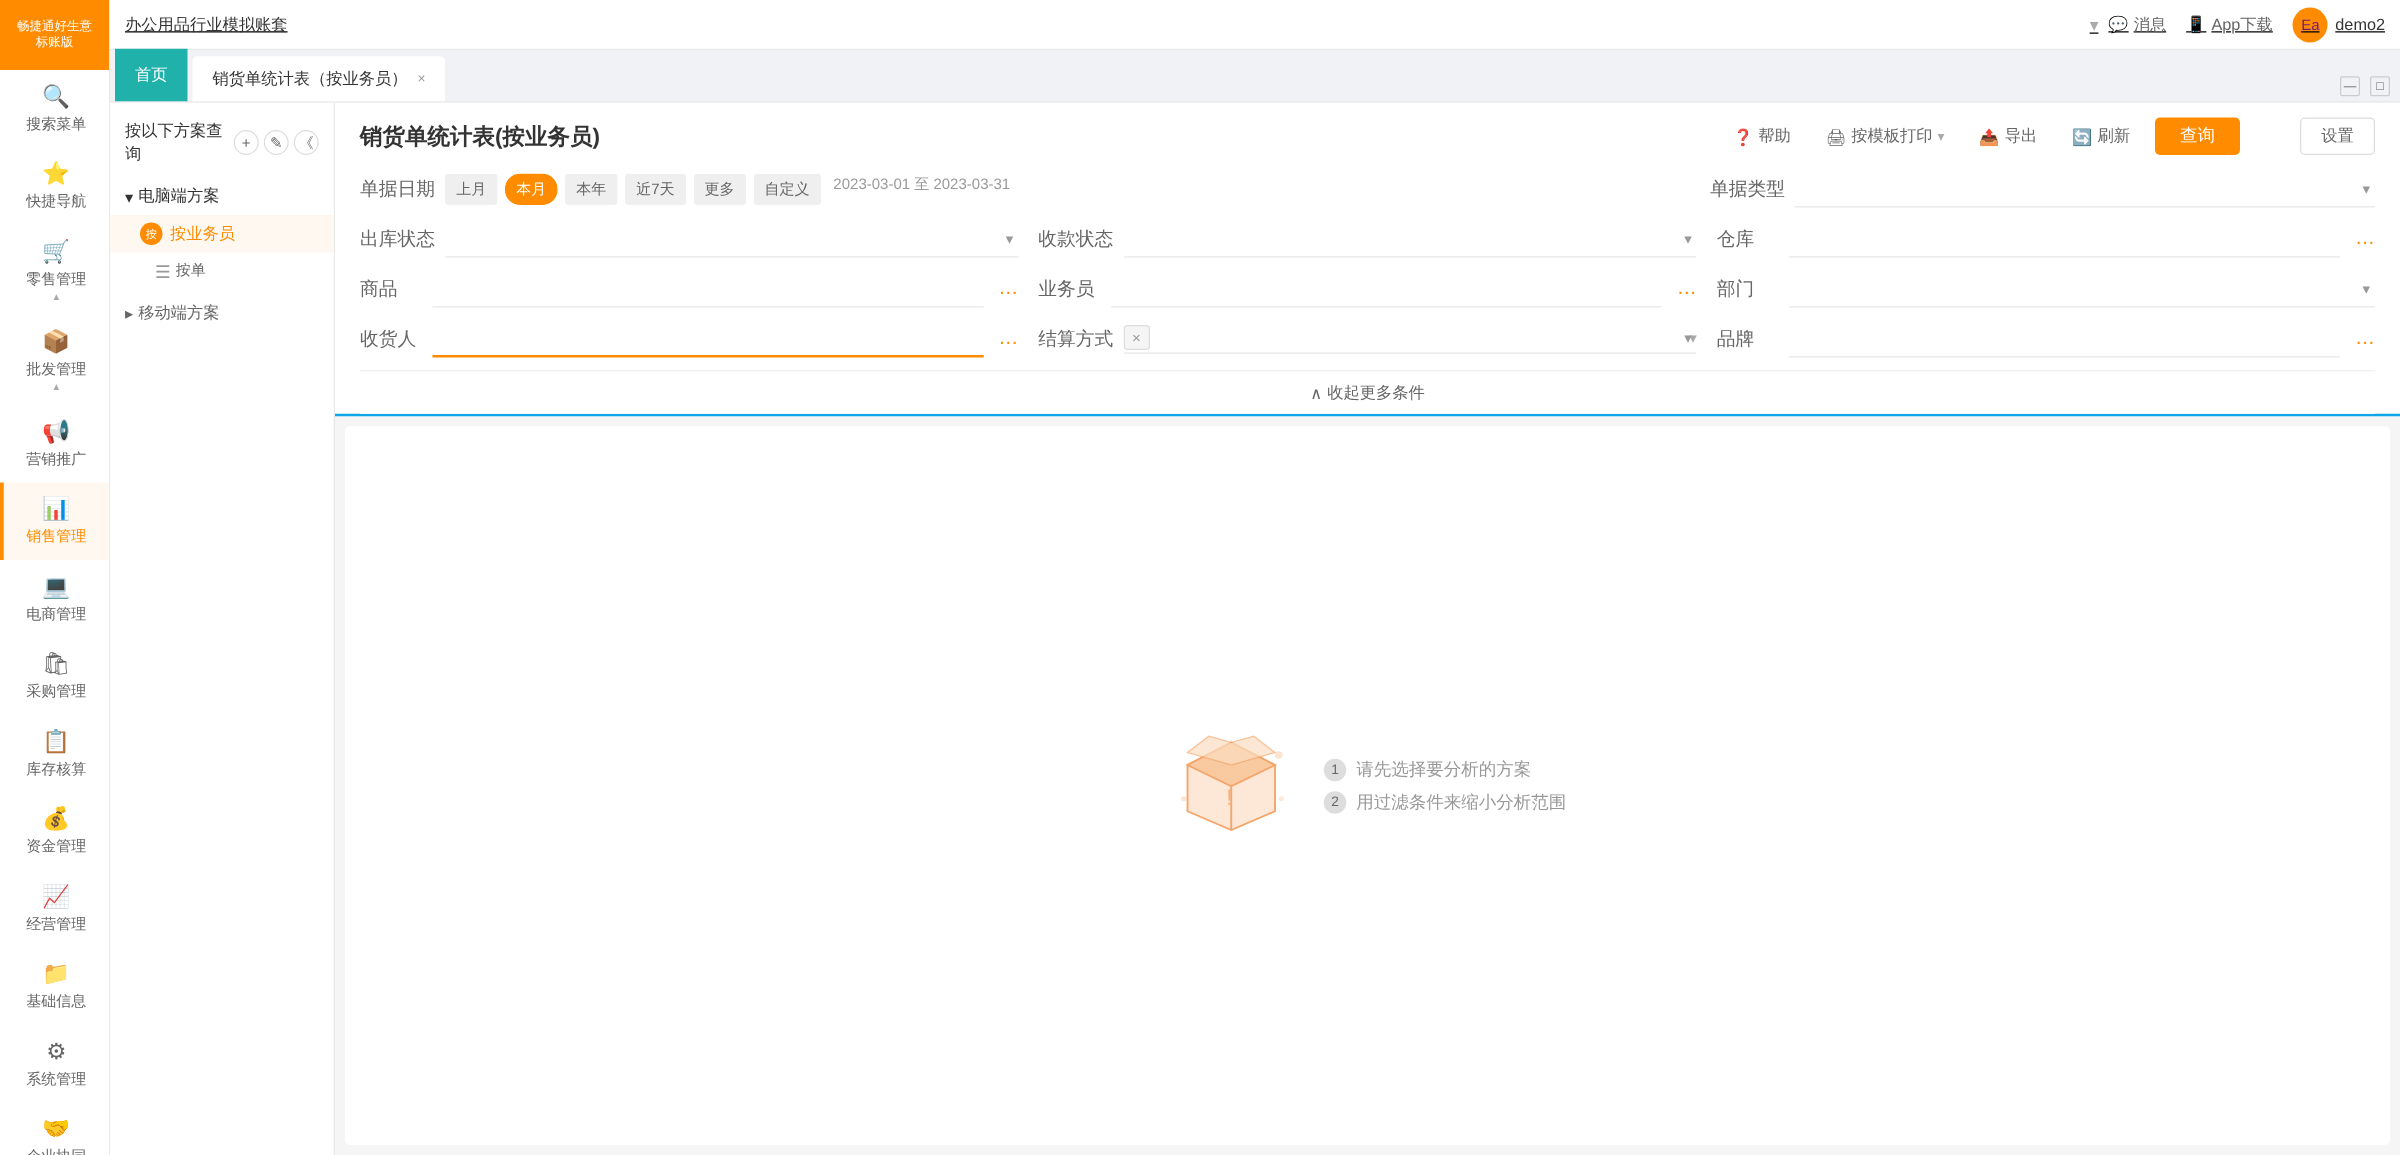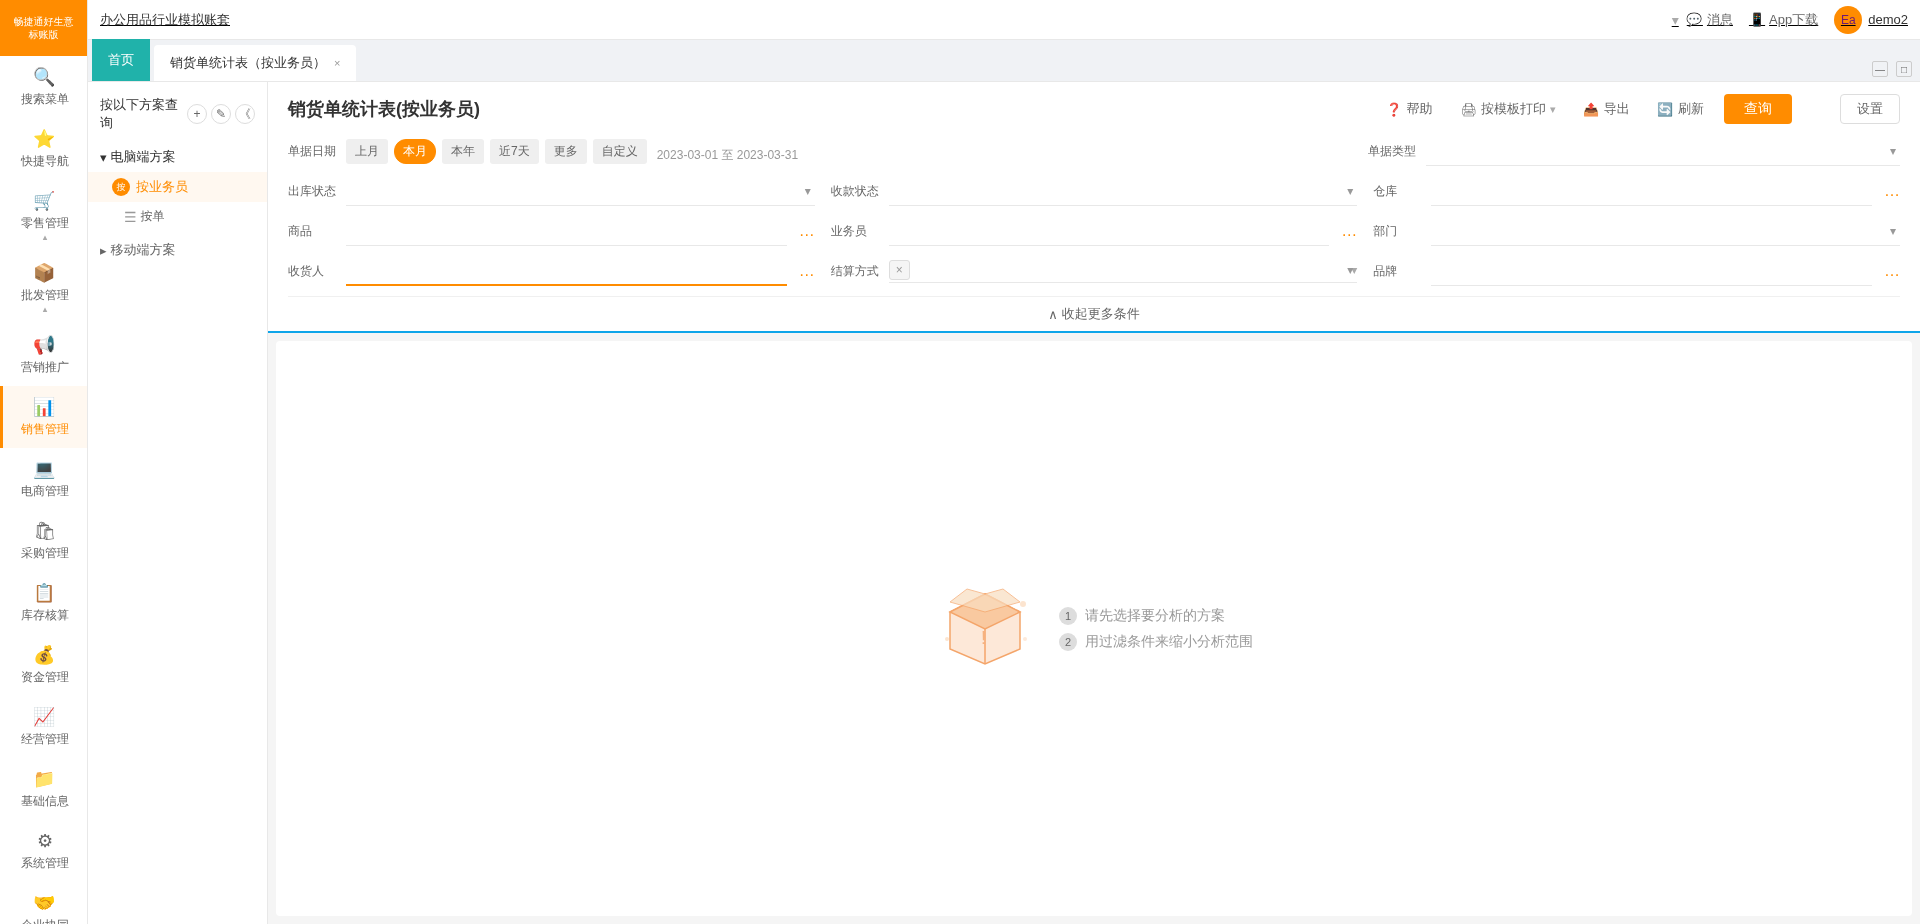--- a/index.html
+++ b/index.html
@@ -326,21 +326,21 @@
       gap: 16px;
       margin-bottom: 10px;
     }
     .filter-field {
       display: flex;
       align-items: center;
       gap: 8px;
       flex: 1;
     }
     .filter-label {
-      font-size: 12px;
+      font-size: 15px;
       color: #666;
       white-space: nowrap;
       min-width: 50px;
     }
     .filter-input {
       flex: 1;
       height: 30px;
       border: none;
       border-bottom: 1px solid #e8e8e8;
       outline: none;
@@ -378,21 +378,21 @@
     .filter-dots {
       color: #ff8c00;
       font-size: 16px;
       cursor: pointer;
       margin-left: 4px;
     }
 
     
     .date-filter {
       display: flex;
-      align-items: flex-end;
+      align-items: flex-start;
       gap: 6px;
       flex: 1;
     }
     .date-btn {
       padding: 3px 8px;
       border-radius: 3px;
       font-size: 12px;
       cursor: pointer;
       border: 1px solid transparent;
       color: #666;

